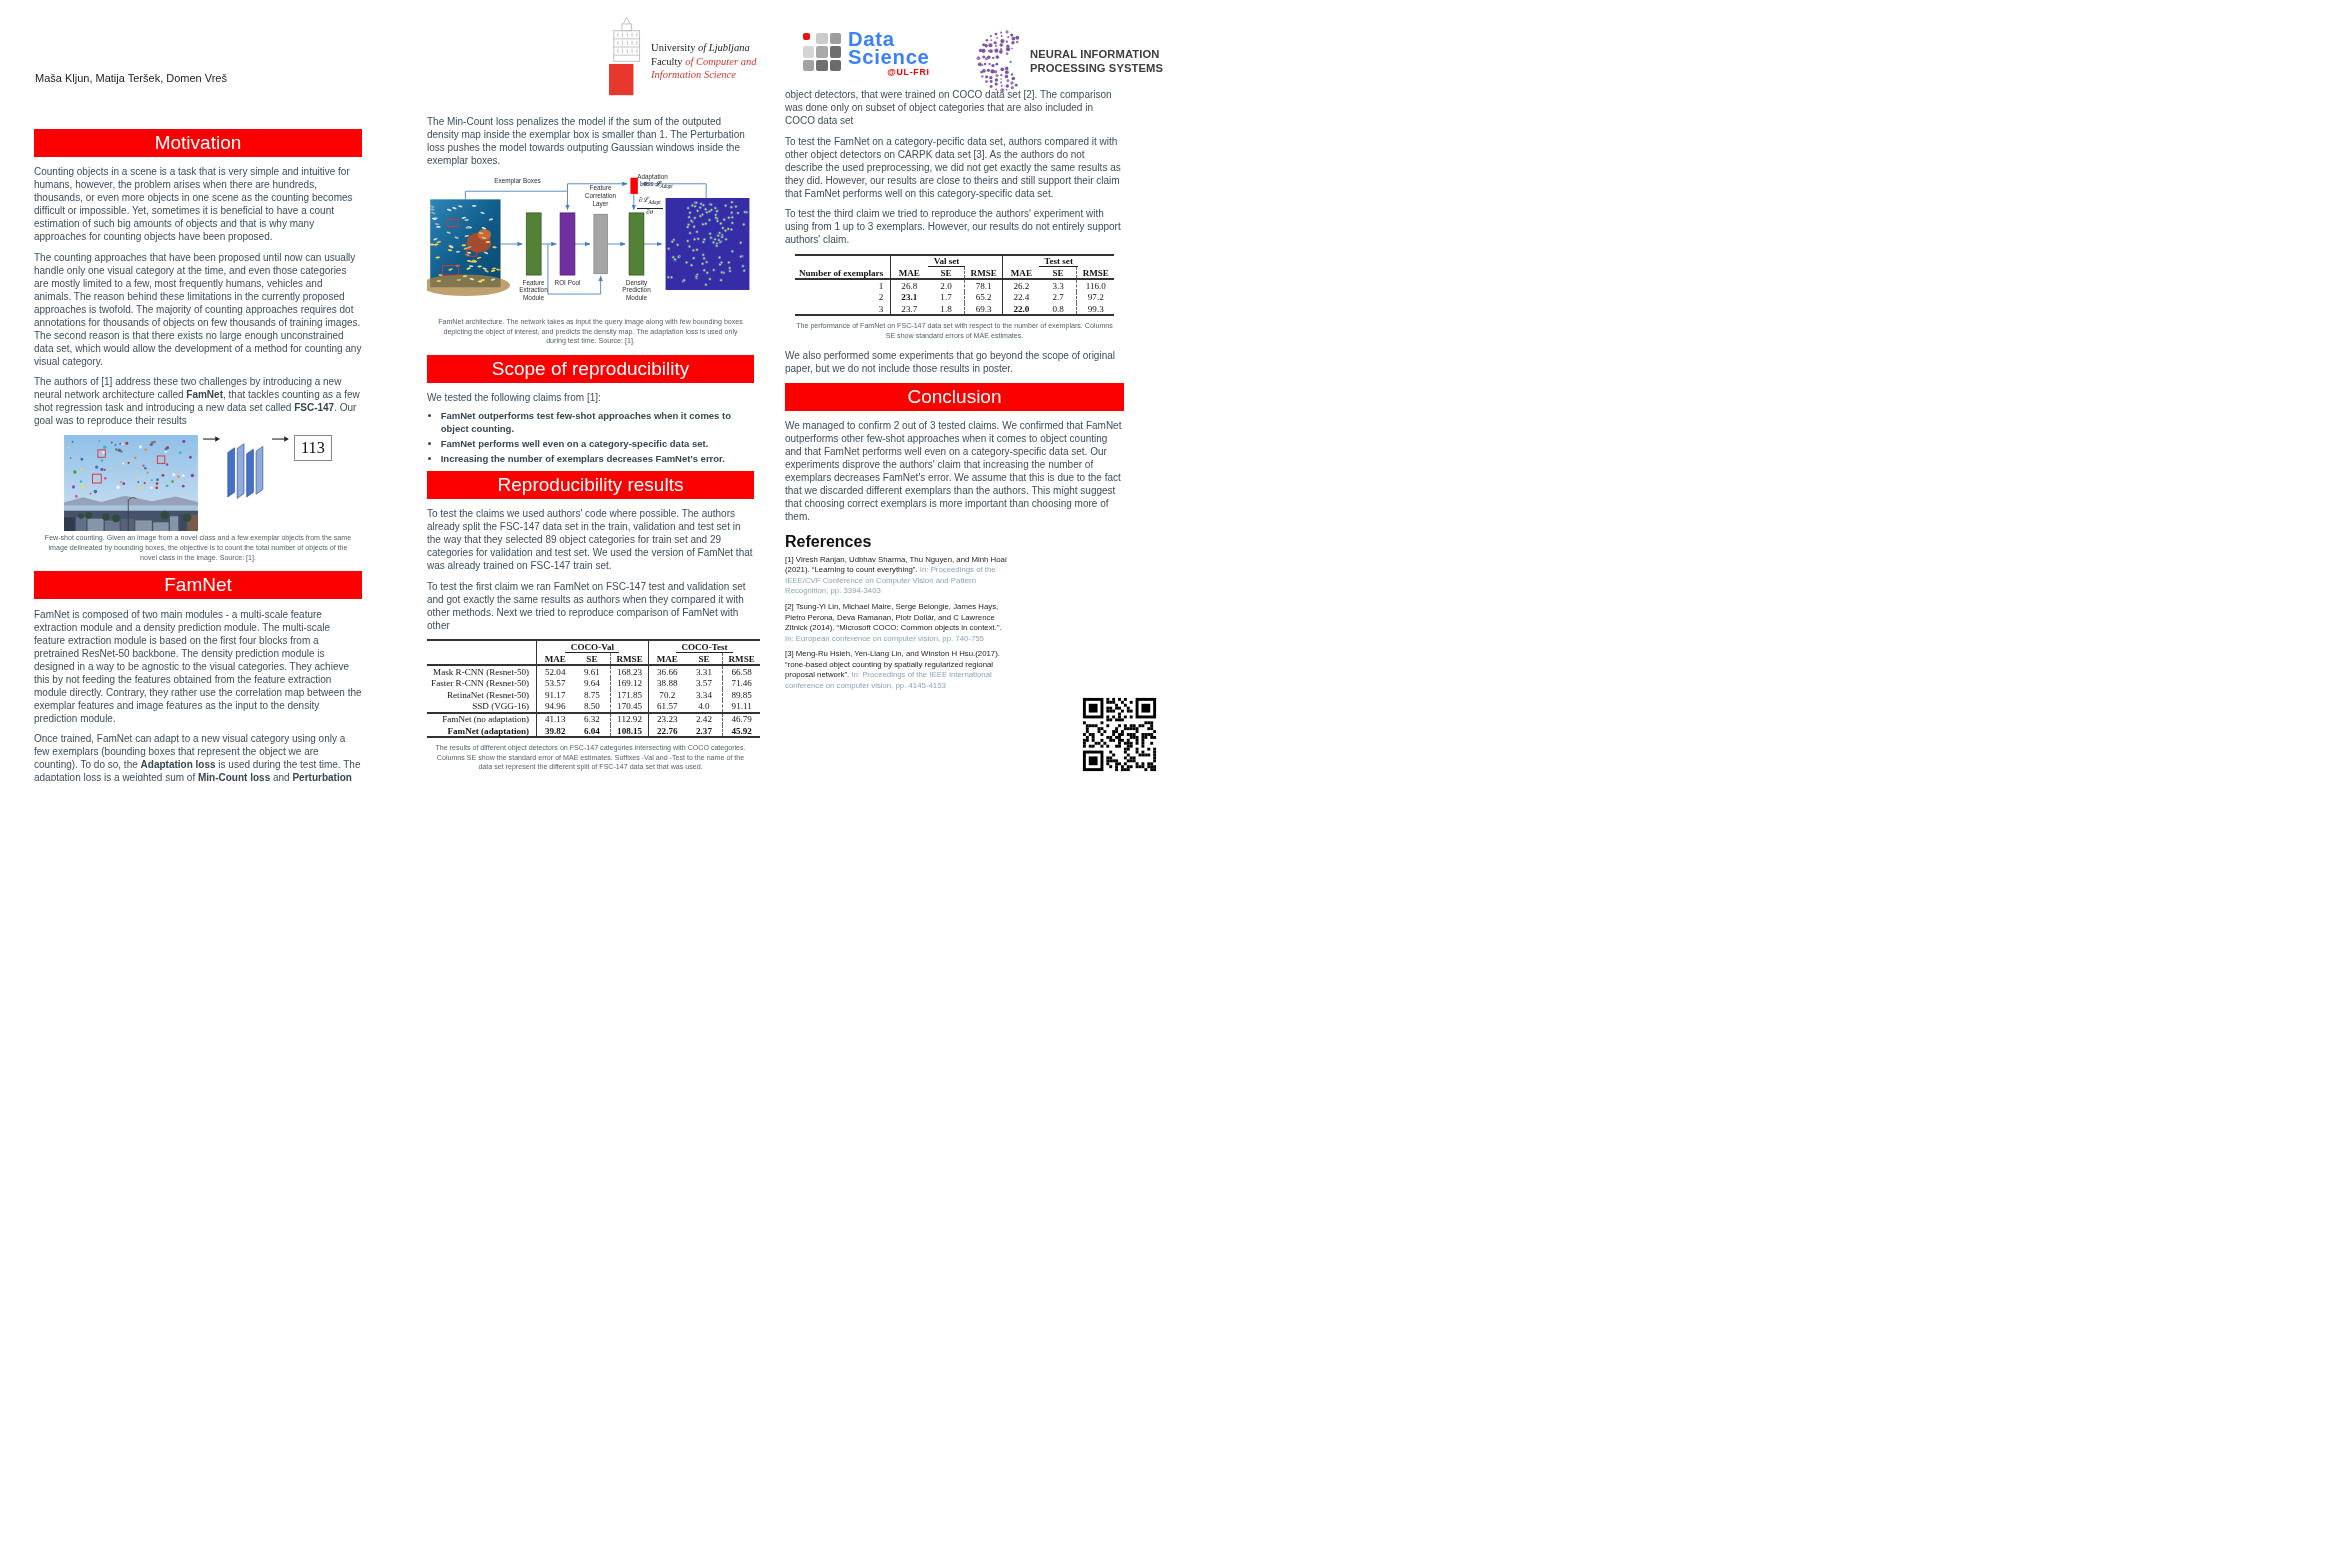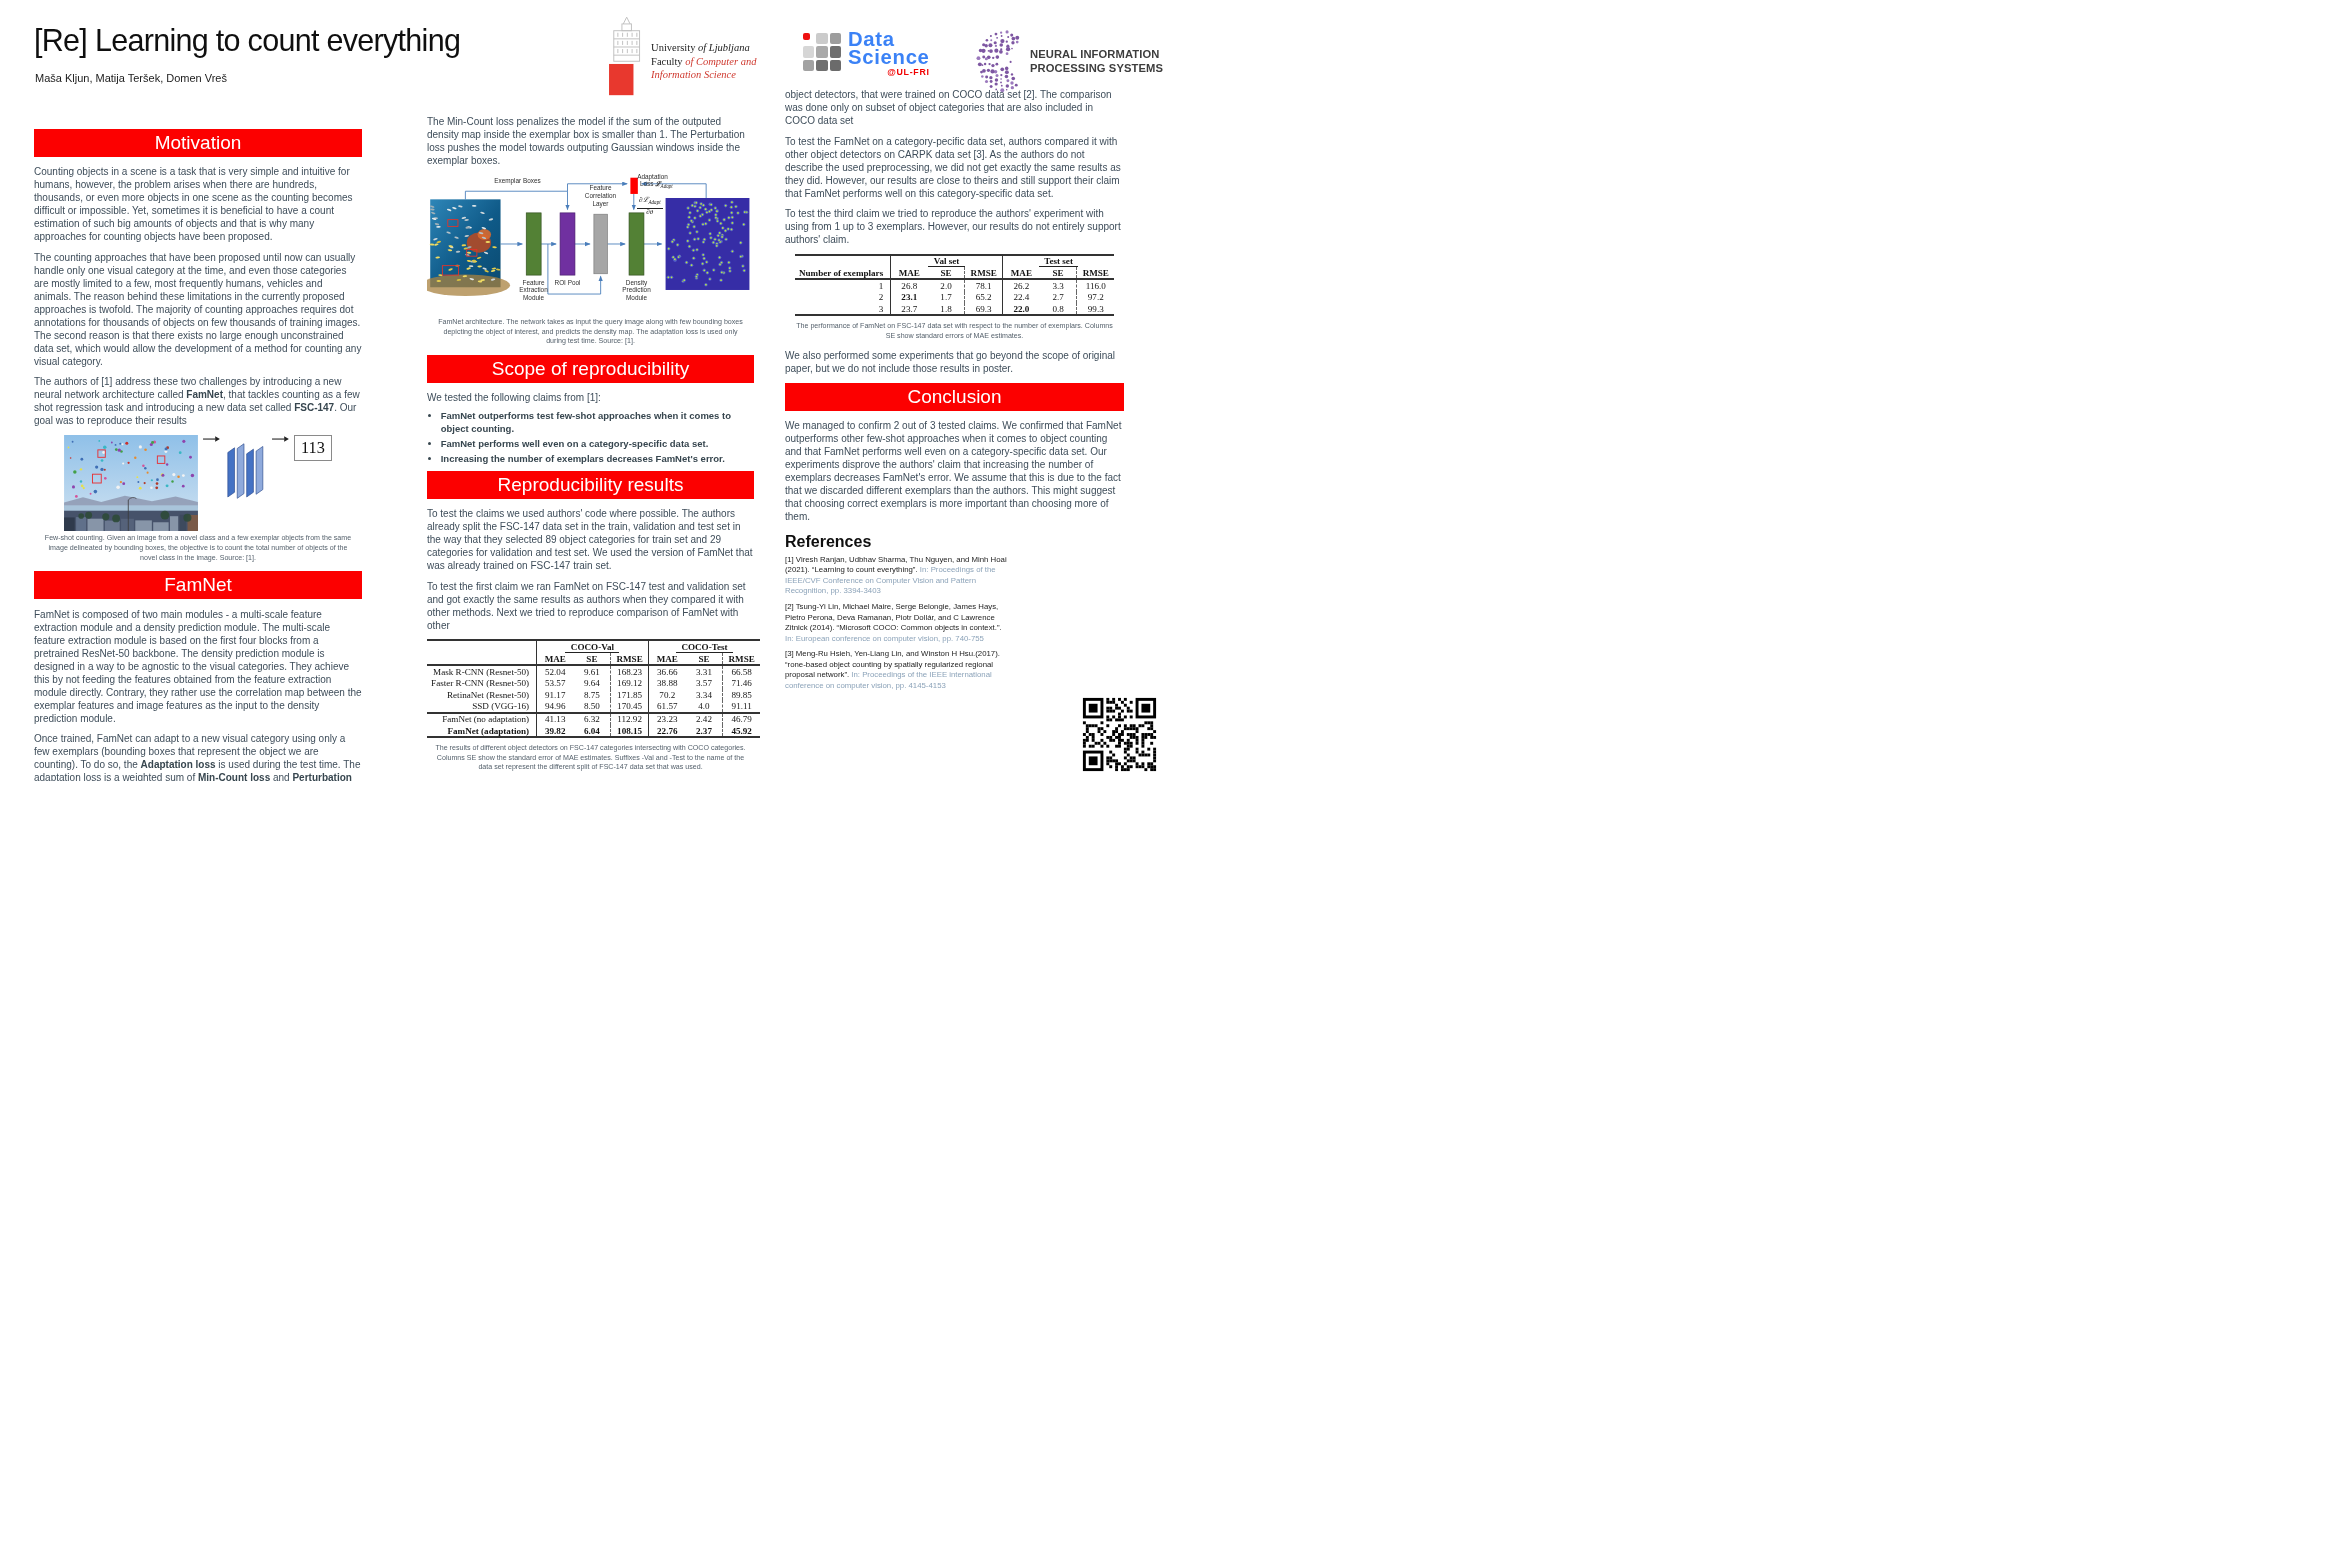--- a/index.html
+++ b/index.html
@@ -68,21 +68,20 @@
   .ref{font-size:7.8px;line-height:10.5px;margin:0 0 5.4px;}
   .ref-main{color:#1c1c1c;}
   .ref-venue{color:#8CA3B9;}
   .qr{position:absolute;left:1080px;top:695px;}
 </style>
 </head>
 <body>
 
 <div class="poster">
 
-  <div class="page-title">[Re] Learning to count everything</div>
   <div class="authors">Maša Kljun, Matija Teršek, Domen Vreš</div>
 
   <div class="logo-row">
     <div class="ul-logo">
       <svg width="38" height="83" viewBox="0 0 56 122">
         <g stroke="#bfbfbf" fill="none" stroke-width="1.4">
           <polyline points="24,13 29,3 34,13"></polyline>
           <rect x="22" y="13" width="14" height="10"></rect>
           <rect x="10" y="23" width="38" height="45"></rect>
           <line x1="10" y1="35" x2="48" y2="35"></line>

